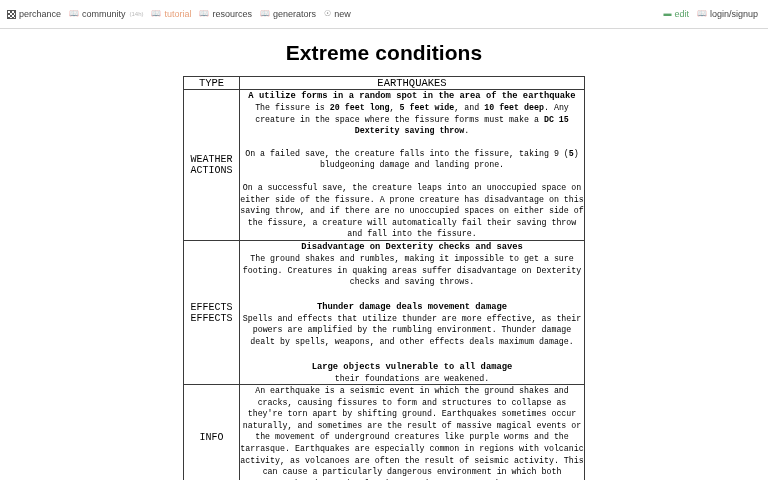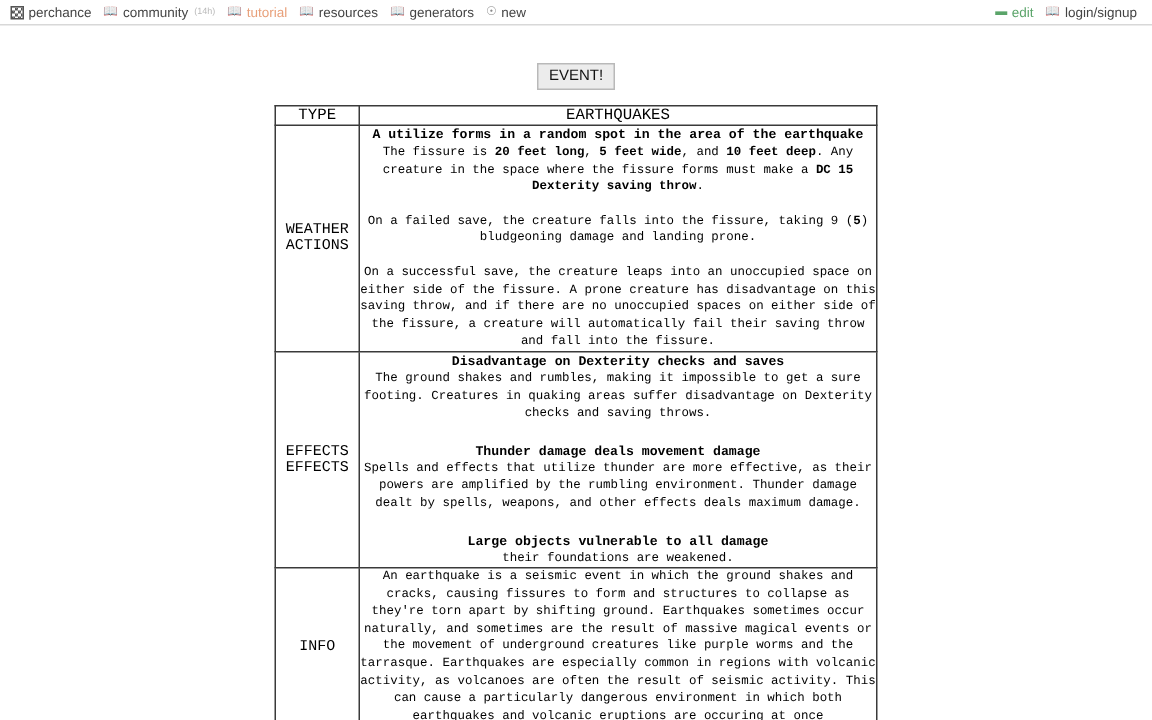--- a/index.html
+++ b/index.html
@@ -7,21 +7,21 @@
     margin: 0; padding: 0;
     width: 768px; height: 480px;
     background: #ffffff;
     font-family: "Liberation Sans", sans-serif;
     color: #000;
     overflow: hidden;
   }
 
   
   #topbar {
-    height: 17px;
+    height: 29px;
     width: 100%;
     background: #ffffff;
     border-bottom: 1px solid #d8d8d8;
     display: flex;
     align-items: center;
     padding: 0 5px;
     font-size: 9px;
     line-height: 1;
     color: #333;
     white-space: nowrap;
@@ -184,24 +184,22 @@
     </a>
     <a class="nav-item" href="#">
       <span class="glyph-icon">📖</span>
       <span>login/signup</span>
     </a>
   </div>
 </div>
 
 <div id="page">
 
-
-  <div id="event-row">
-    <span id="event-button">EVENT!</span>
-  </div>
+  <h1 id="page-title">Extreme conditions</h1>
+
 
   <div id="table-wrap">
     <table id="stat-table">
       <colgroup>
         <col class="col-type">
         <col class="col-value">
       </colgroup>
       <thead>
         <tr>
           <th class="hdr">TYPE</th>

